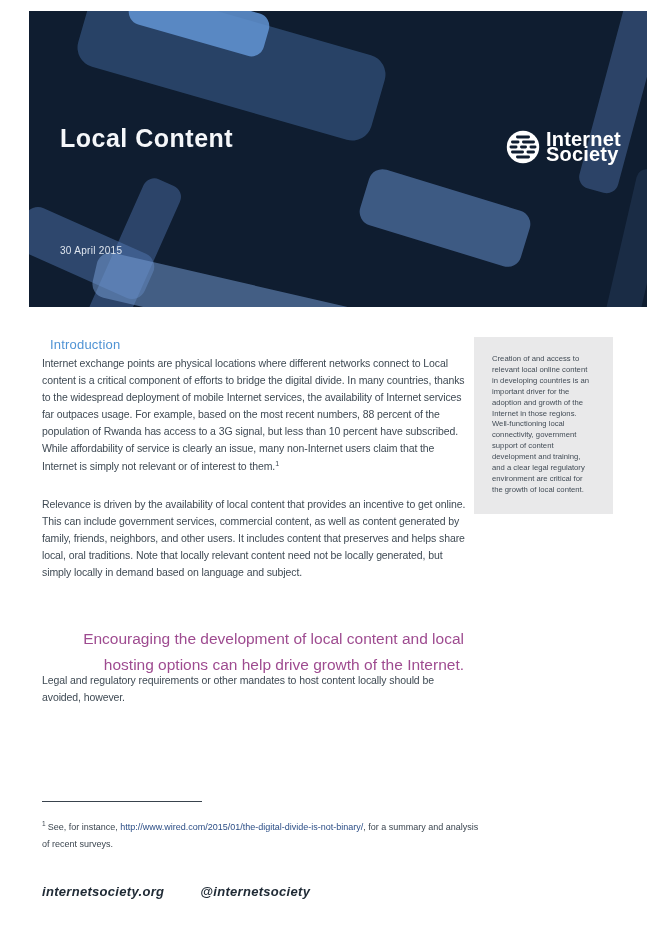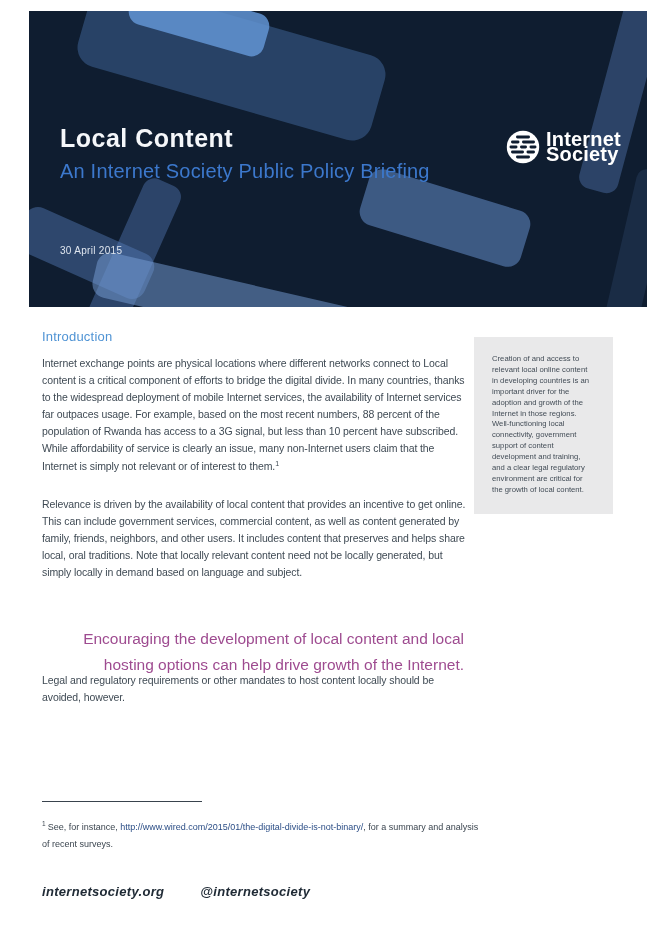--- a/index.html
+++ b/index.html
@@ -36,21 +36,21 @@
   .pub-date{
     position:absolute;left:31px;top:234px;
     font-size:10px;color:#dfe6ef;letter-spacing:.3px;
   }
   .logo{position:absolute;left:477px;top:119px;display:flex;align-items:center;}
   .logo-globe{width:34px;height:34px;display:block;}
   .logo-text{margin-left:6px;color:#ffffff;font-weight:700;font-size:20px;line-height:15.5px;letter-spacing:.2px;display:flex;flex-direction:column;}
 
   
   .section-heading{
-    position:absolute;left:42px;top:329px;margin:0;
+    position:absolute;left:42px;top:329px;margin:8px;
     font-size:13px;font-weight:400;color:#4f93d4;letter-spacing:.2px;
   }
   .body-par{
     position:absolute;left:42px;width:428px;margin:0;
     font-size:10.5px;line-height:17.1px;color:#3f4a54;letter-spacing:-.1px;
   }
   .p1{top:355px;}
   .p2{top:496px;}
   .p3{top:672px;}
   .fn-ref{font-size:7px;vertical-align:super;line-height:0;}
@@ -91,21 +91,20 @@
     <div class="shape s2"></div>
     <div class="shape s1"></div>
     <div class="shape s3"></div>
     <div class="shape s4"></div>
     <div class="shape s5"></div>
     <div class="shape s6"></div>
     <div class="shape s7"></div>
     <div class="shape s8"></div>
 
     <h1 class="doc-title">Local Content</h1>
-    <h2 class="doc-subtitle">An Internet Society Public Policy Briefing</h2>
 
     <div class="logo">
       <svg class="logo-globe" viewBox="0 0 34 34" aria-hidden="true">
         <circle cx="17" cy="17" r="16.2" fill="#ffffff"></circle>
         <g fill="#0f1d30">
           <rect x="10" y="5.5" width="14" height="3" rx="1.4"></rect>
           <rect x="5" y="10.5" width="8.5" height="3" rx="1.4"></rect>
           <rect x="16" y="10.5" width="13" height="3" rx="1.4"></rect>
           <rect x="3.5" y="15.5" width="8" height="3" rx="1.4"></rect>
           <rect x="14" y="15.5" width="7" height="3" rx="1.4"></rect>

